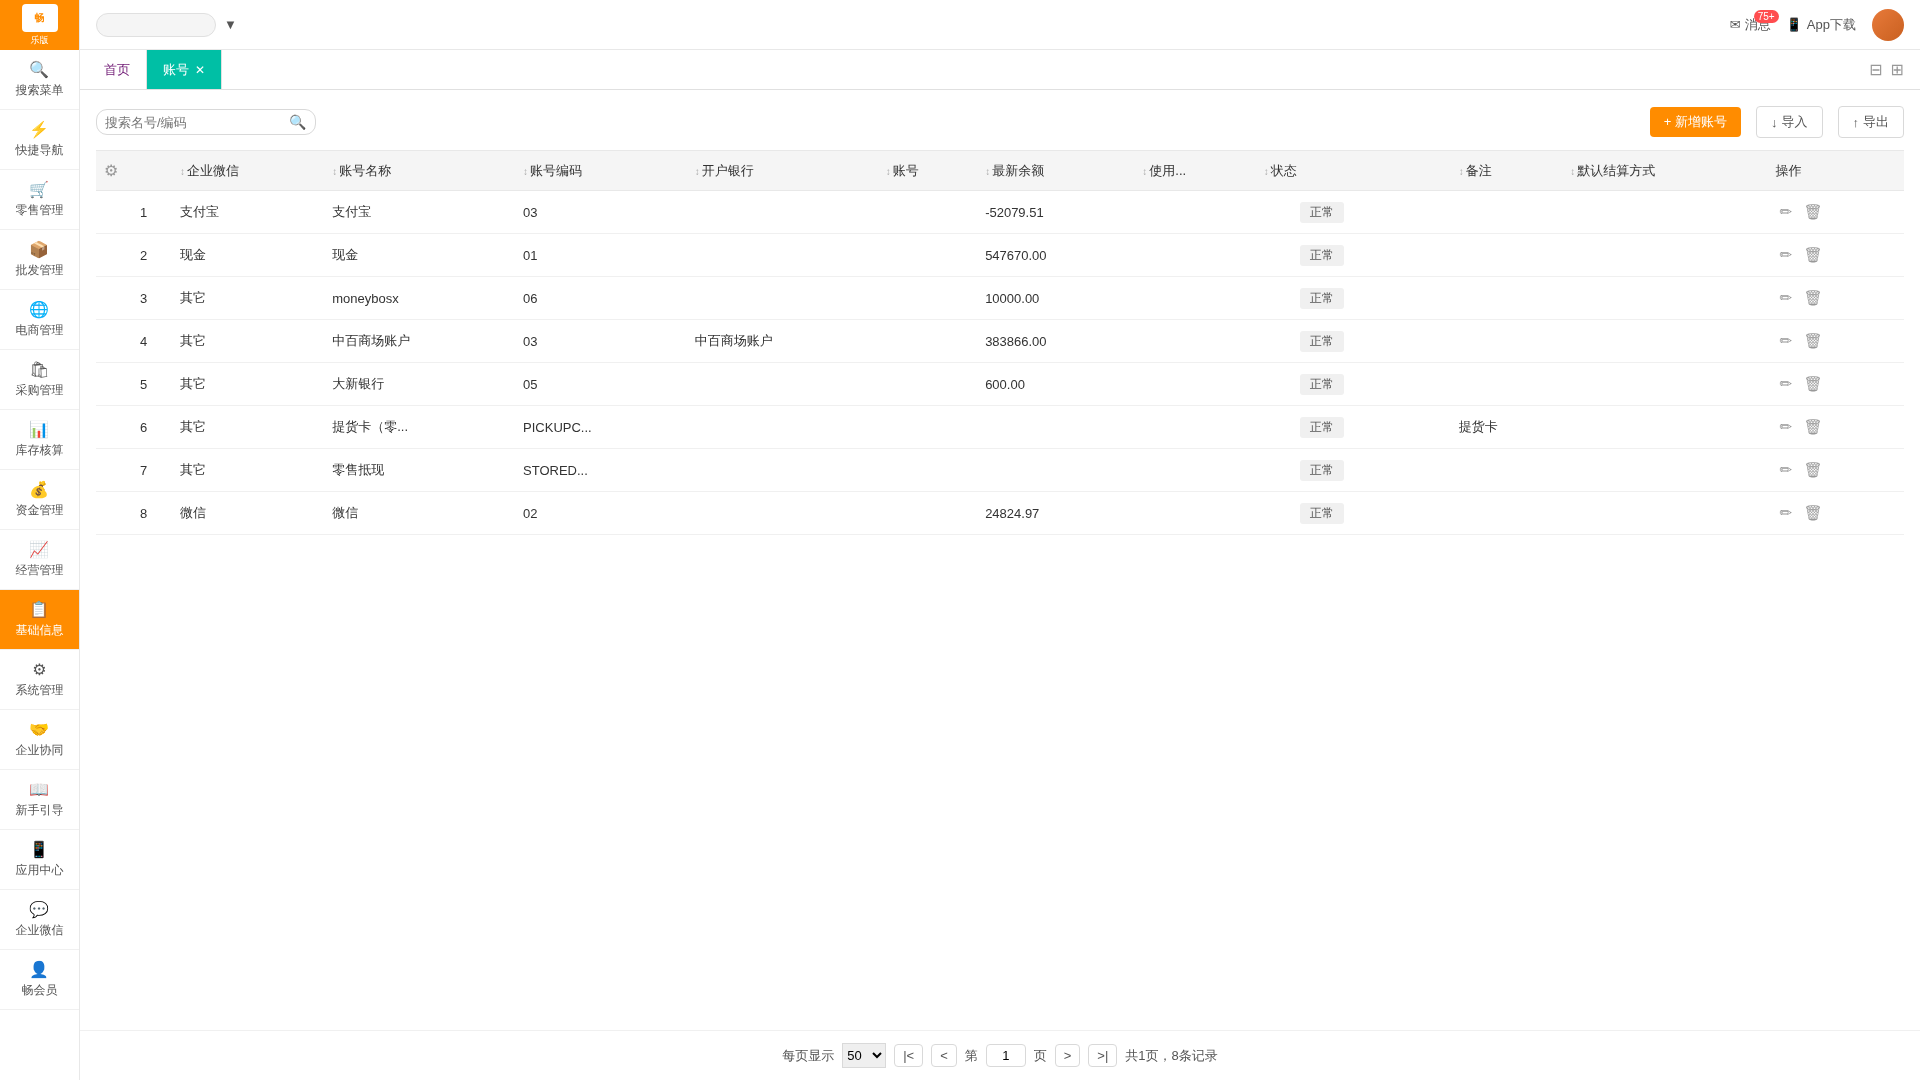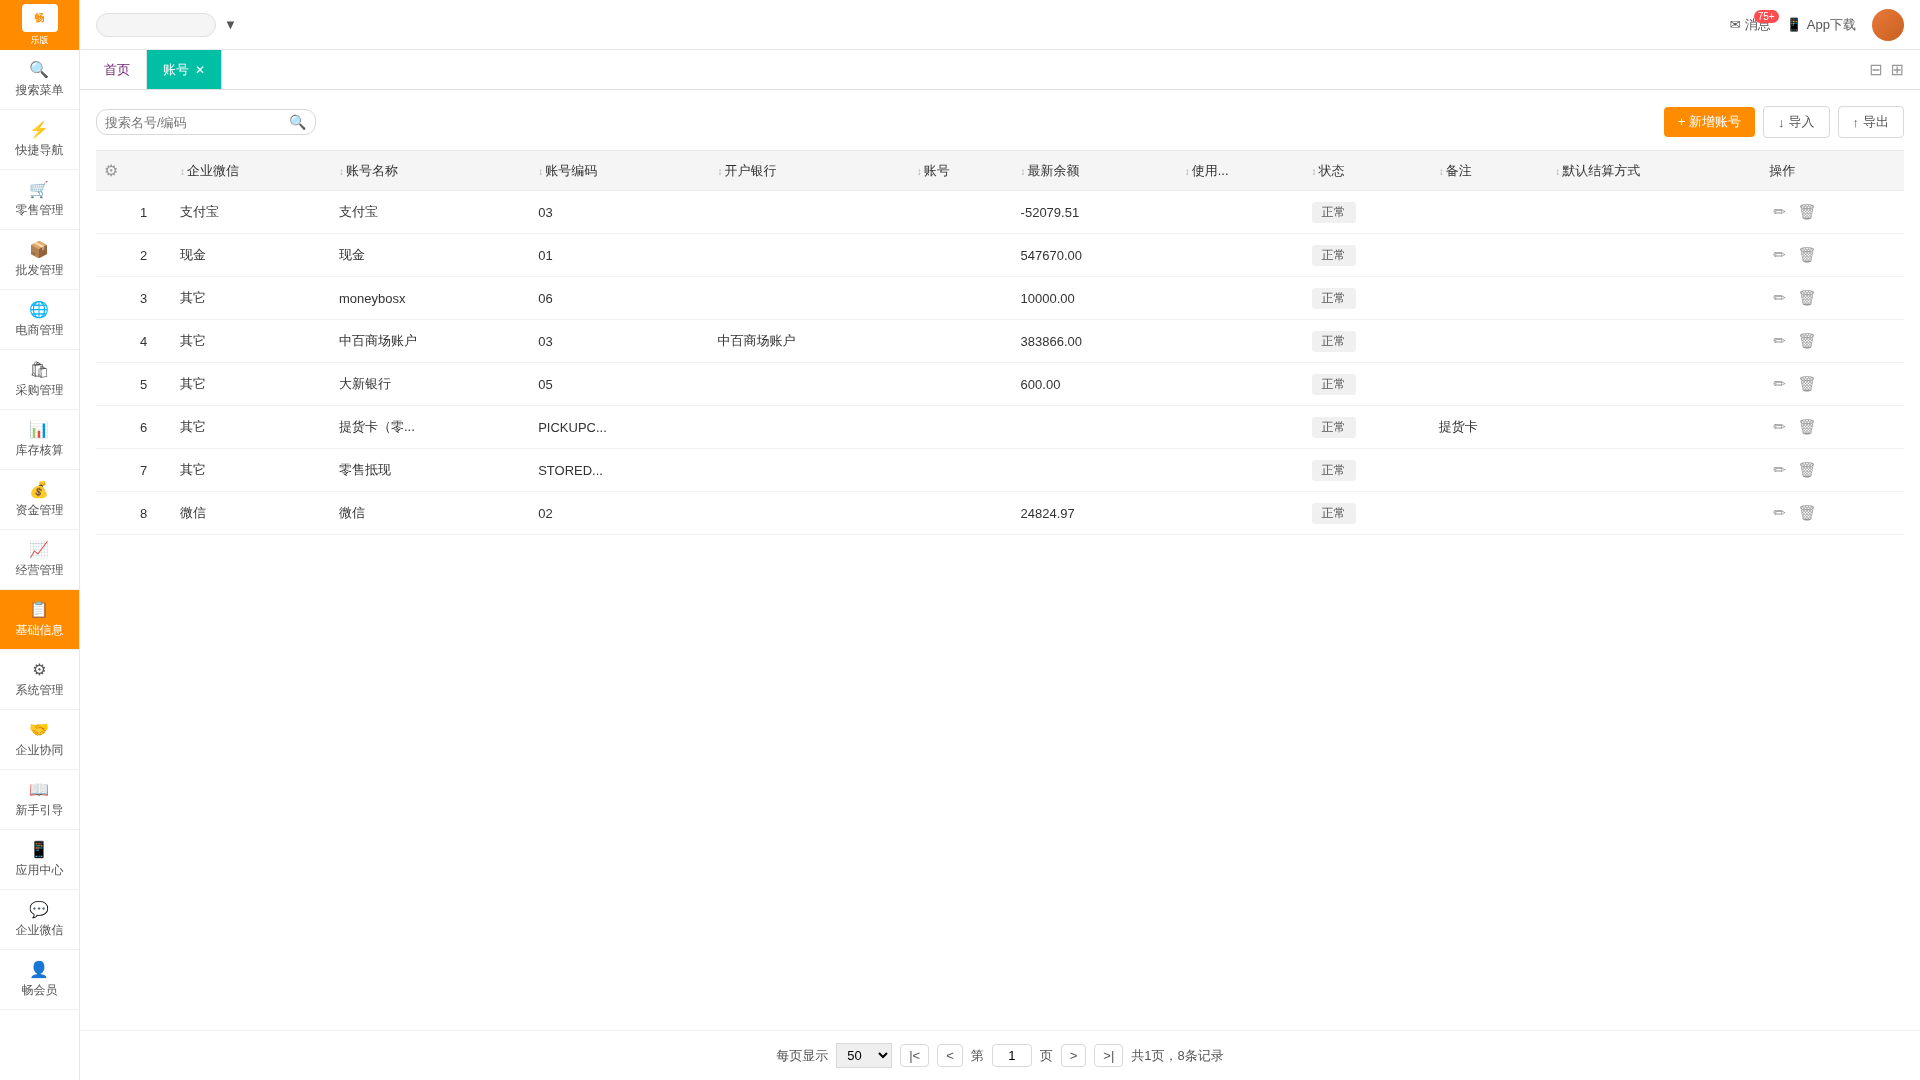--- a/index.html
+++ b/index.html
@@ -158,21 +158,21 @@
       display: flex;
       align-items: center;
       border: 1px solid #d9d9d9;
       border-radius: 11px;
       padding: 4px 8px;
       width: 220px;
       background: #fff;
     }
     .search-box input { border: none; outline: none; font-size: 13px; flex: 1; }
     .search-icon { color: #999; font-size: 14px; cursor: pointer; }
-    .toolbar-right { display: flex; align-items: center; gap: 8px; padding-left: 45px; }
+    .toolbar-right { display: flex; align-items: center; gap: 15px; padding-left: 45px; }
     .btn-primary {
       background: #ff8c00;
       color: #fff;
       border: none;
       border-radius: 4px;
       padding: 6px 14px;
       cursor: pointer;
       font-size: 13px;
       display: flex;
       align-items: center;
@@ -212,20 +212,21 @@
       font-size: 13px;
       white-space: nowrap;
     }
     .status-badge {
       display: inline-block;
       padding: 2px 10px;
       border-radius: 3px;
       font-size: 12px;
       background: #f0f0f0;
       color: #555;
+      margin-left: 36px;
     }
     .status-normal { background: #f0f0f0; color: #555; }
     .action-btn { background: none; border: none; cursor: pointer; color: #999; font-size: 15px; padding: 2px 4px; }
     .col-num { color: #999; width: 40px; }
     .col-settings { width: 36px; text-align: center; }
     .settings-icon { color: #999; font-size: 16px; cursor: pointer; }
 
     
     .pagination-bar {
       display: flex;
@@ -235,21 +236,21 @@
       border-top: 1px solid #f0f0f0;
       gap: 8px;
       font-size: 13px;
       color: #555;
       flex-shrink: 0;
       background: #fff;
     }
     .page-size-select {
       border: 1px solid #d9d9d9;
       border-radius: 0;
-      padding: 3px 6px;
+      padding: 3px 0;
       font-size: 13px;
       outline: none;
     }
     .page-nav-btn {
       background: #fff;
       border: 1px solid #d9d9d9;
       border-radius: 4px;
       padding: 3px 8px;
       cursor: pointer;
       font-size: 13px;

